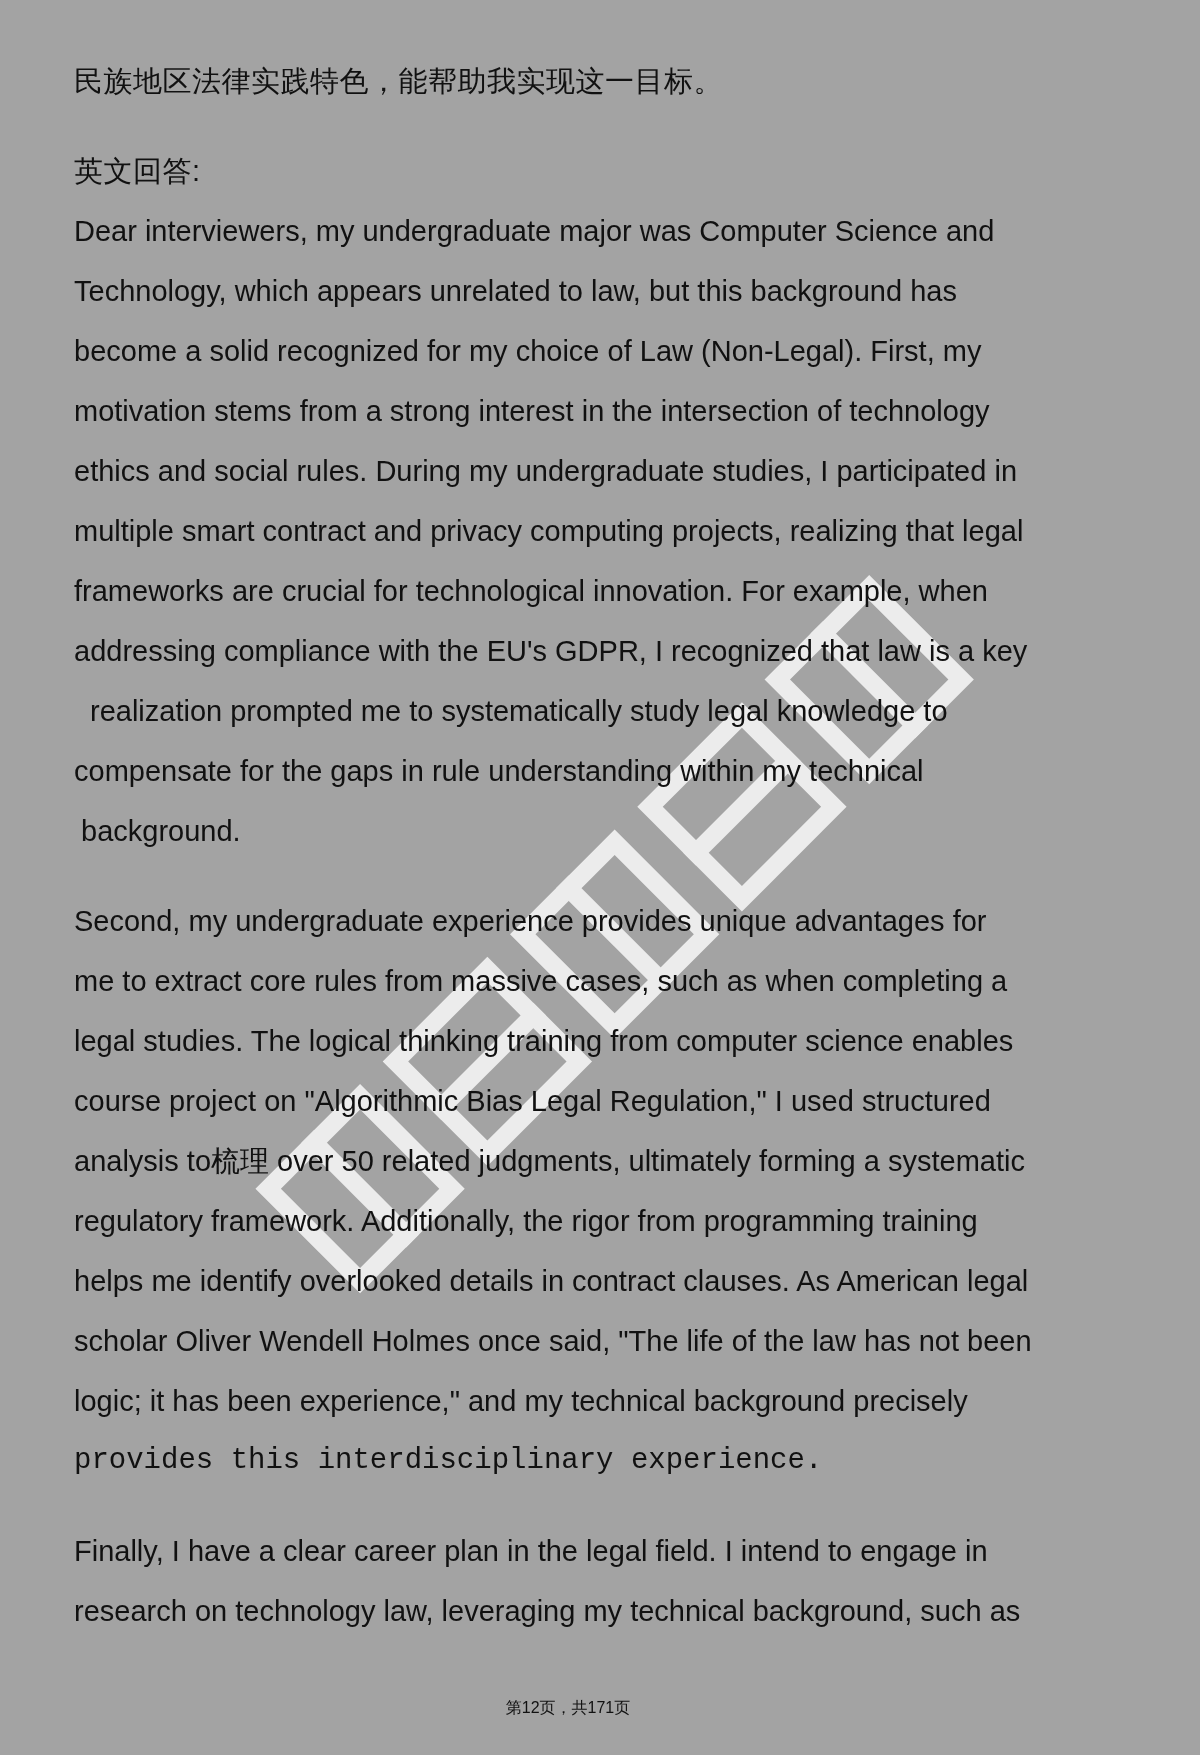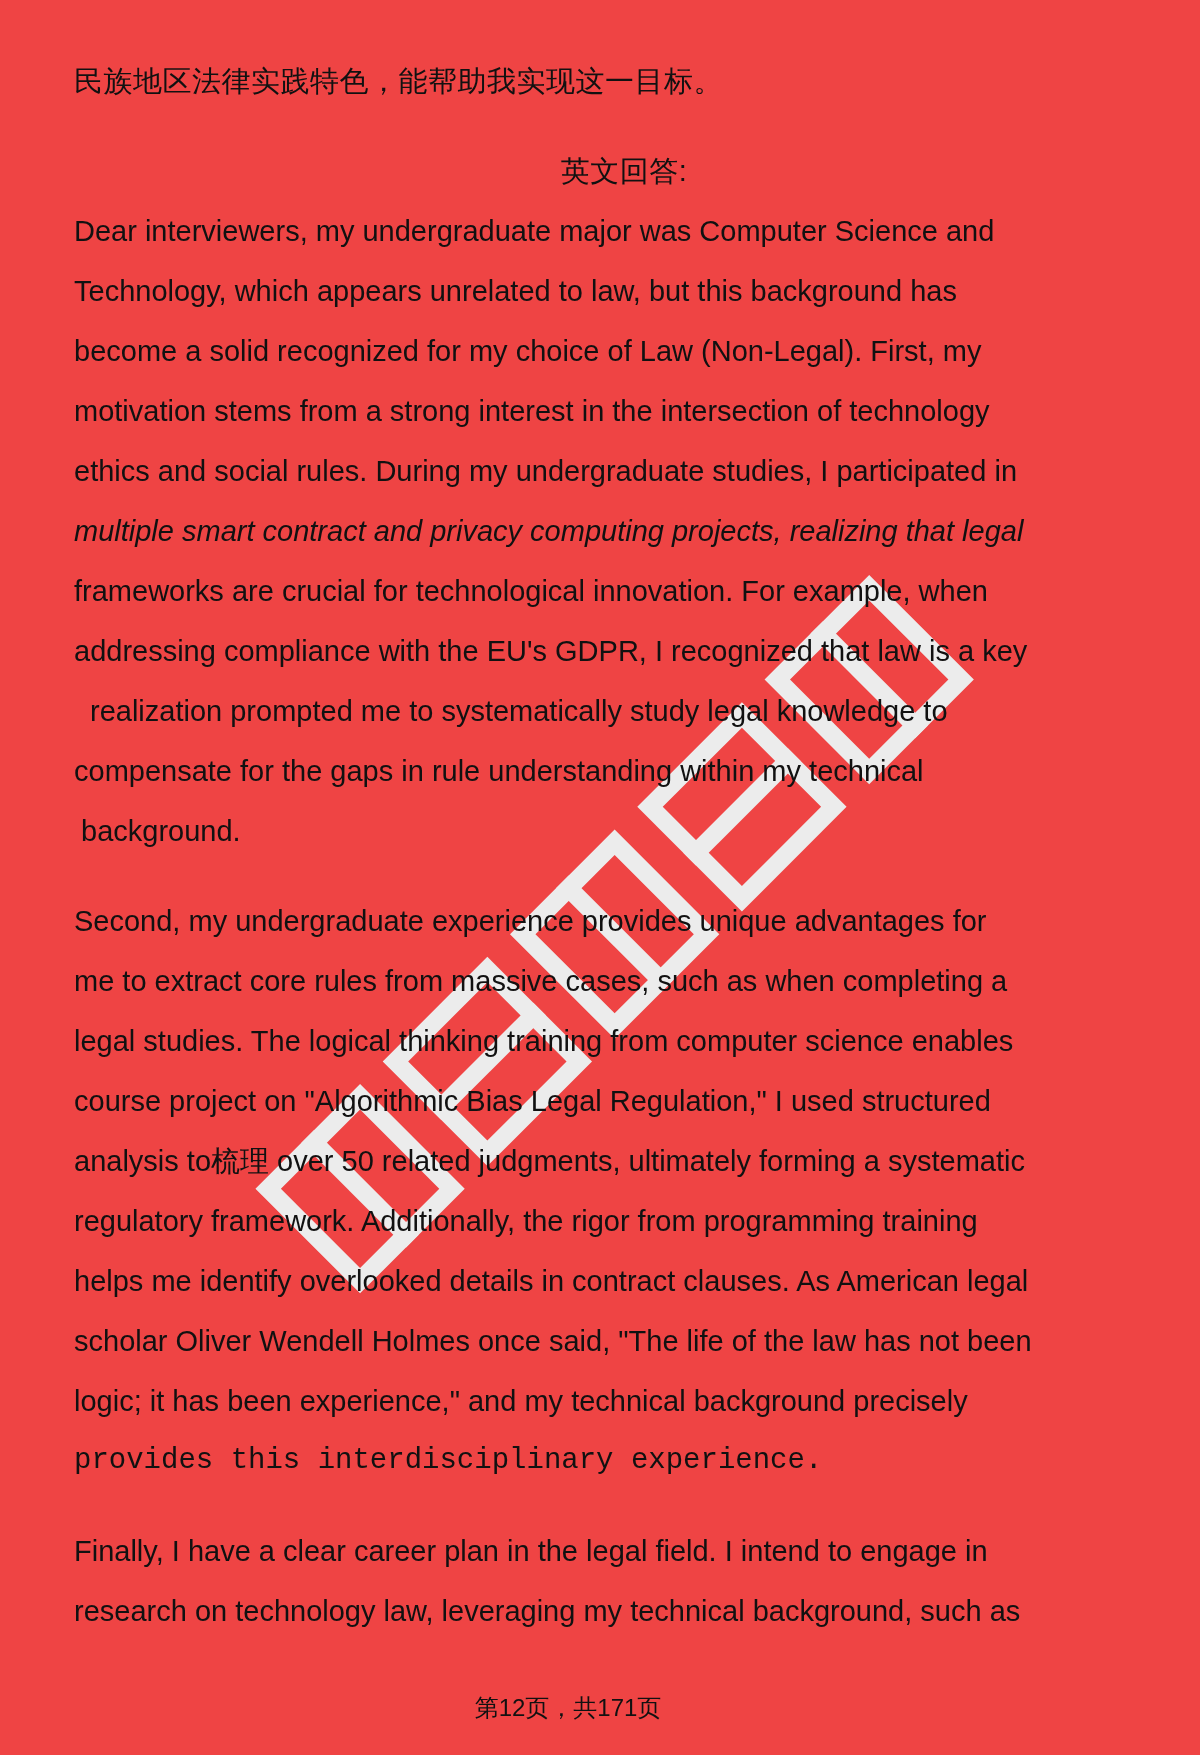--- a/index.html
+++ b/index.html
@@ -1,38 +1,38 @@
 <!DOCTYPE html>
 <html><head>
 <meta charset="utf-8">
 <style>
   html, body { margin: 0; padding: 0; background: #ffffff; }
   body { width: 1200px; height: 1755px; position: relative; overflow: hidden; }
   .page {
     position: absolute; left: 0; top: 0; width: 1200px; height: 1755px;
-    background: #ef4444;
+    background: #a3a3a3;
   }
   .watermark {
     position: absolute; left: 150px; top: 420px; width: 1000px; height: 1000px;
     pointer-events: none; z-index: 0;
   }
   .content {
     position: absolute; left: 74px; top: 51px; width: 1100px;
     font-family: "Liberation Sans", sans-serif;
     font-size: 29px; color: #111111; z-index: 1;
   }
   .para { margin: 0 0 30px 0; }
   .line {
     display: block; height: 60px; line-height: 60px; white-space: nowrap;
   }
   .cjk { letter-spacing: 0.5px; }
   .footer {
     position: absolute; left: 0; width: 1096px; top: 1688px; height: 40px;
     text-align: center; padding-left: 40px; box-sizing: border-box;
-    font-family: "Liberation Sans", sans-serif; font-size: 24px; line-height: 40px;
+    font-family: "Liberation Sans", sans-serif; font-size: 16px; line-height: 40px;
     color: #111111; z-index: 1;
   }
 </style>
 </head>
 <body>
 
 <div class="page">
 
   <svg class="watermark" viewBox="0 0 1000 1000">
     <g fill="none" stroke="#ececec" stroke-width="18" stroke-linecap="square">
@@ -51,27 +51,27 @@
     </g>
   </svg>
 
   <div class="content">
 
     <div class="para">
       <span class="line cjk" style="display: block;">民族地区法律实践特色，能帮助我实现这一目标。</span>
     </div>
 
     <div class="para">
-      <span class="line cjk" style="display: block; text-align: center;">英文回答:</span>
+      <span class="line cjk" style="display: block;">英文回答:</span>
       <span class="line" style="display: block;">Dear interviewers, my undergraduate major was Computer Science and</span>
       <span class="line" style="display: block;">Technology, which appears unrelated to law, but this background has</span>
       <span class="line" style="display: block;">become a solid recognized for my choice of Law (Non-Legal). First, my</span>
       <span class="line" style="display: block;">motivation stems from a strong interest in the intersection of technology</span>
       <span class="line" style="display: block;">ethics and social rules. During my undergraduate studies, I participated in</span>
-      <span class="line" style="display: block; font-style: italic;">multiple smart contract and privacy computing projects, realizing that legal</span>
+      <span class="line" style="display: block;">multiple smart contract and privacy computing projects, realizing that legal</span>
       <span class="line" style="display: block;">frameworks are crucial for technological innovation. For example, when</span>
       <span class="line" style="display: block;">addressing compliance with the EU's GDPR, I recognized that law is a key</span>
       <span class="line" style="display: block; margin-left: 16px;">realization prompted me to systematically study legal knowledge to</span>
       <span class="line" style="display: block;">compensate for the gaps in rule understanding within my technical</span>
       <span class="line" style="display: block; margin-left: 7px;">background.</span>
     </div>
 
     <div class="para">
       <span class="line" style="display: block;">Second, my undergraduate experience provides unique advantages for</span>
       <span class="line" style="display: block;">me to extract core rules from massive cases, such as when completing a</span>

